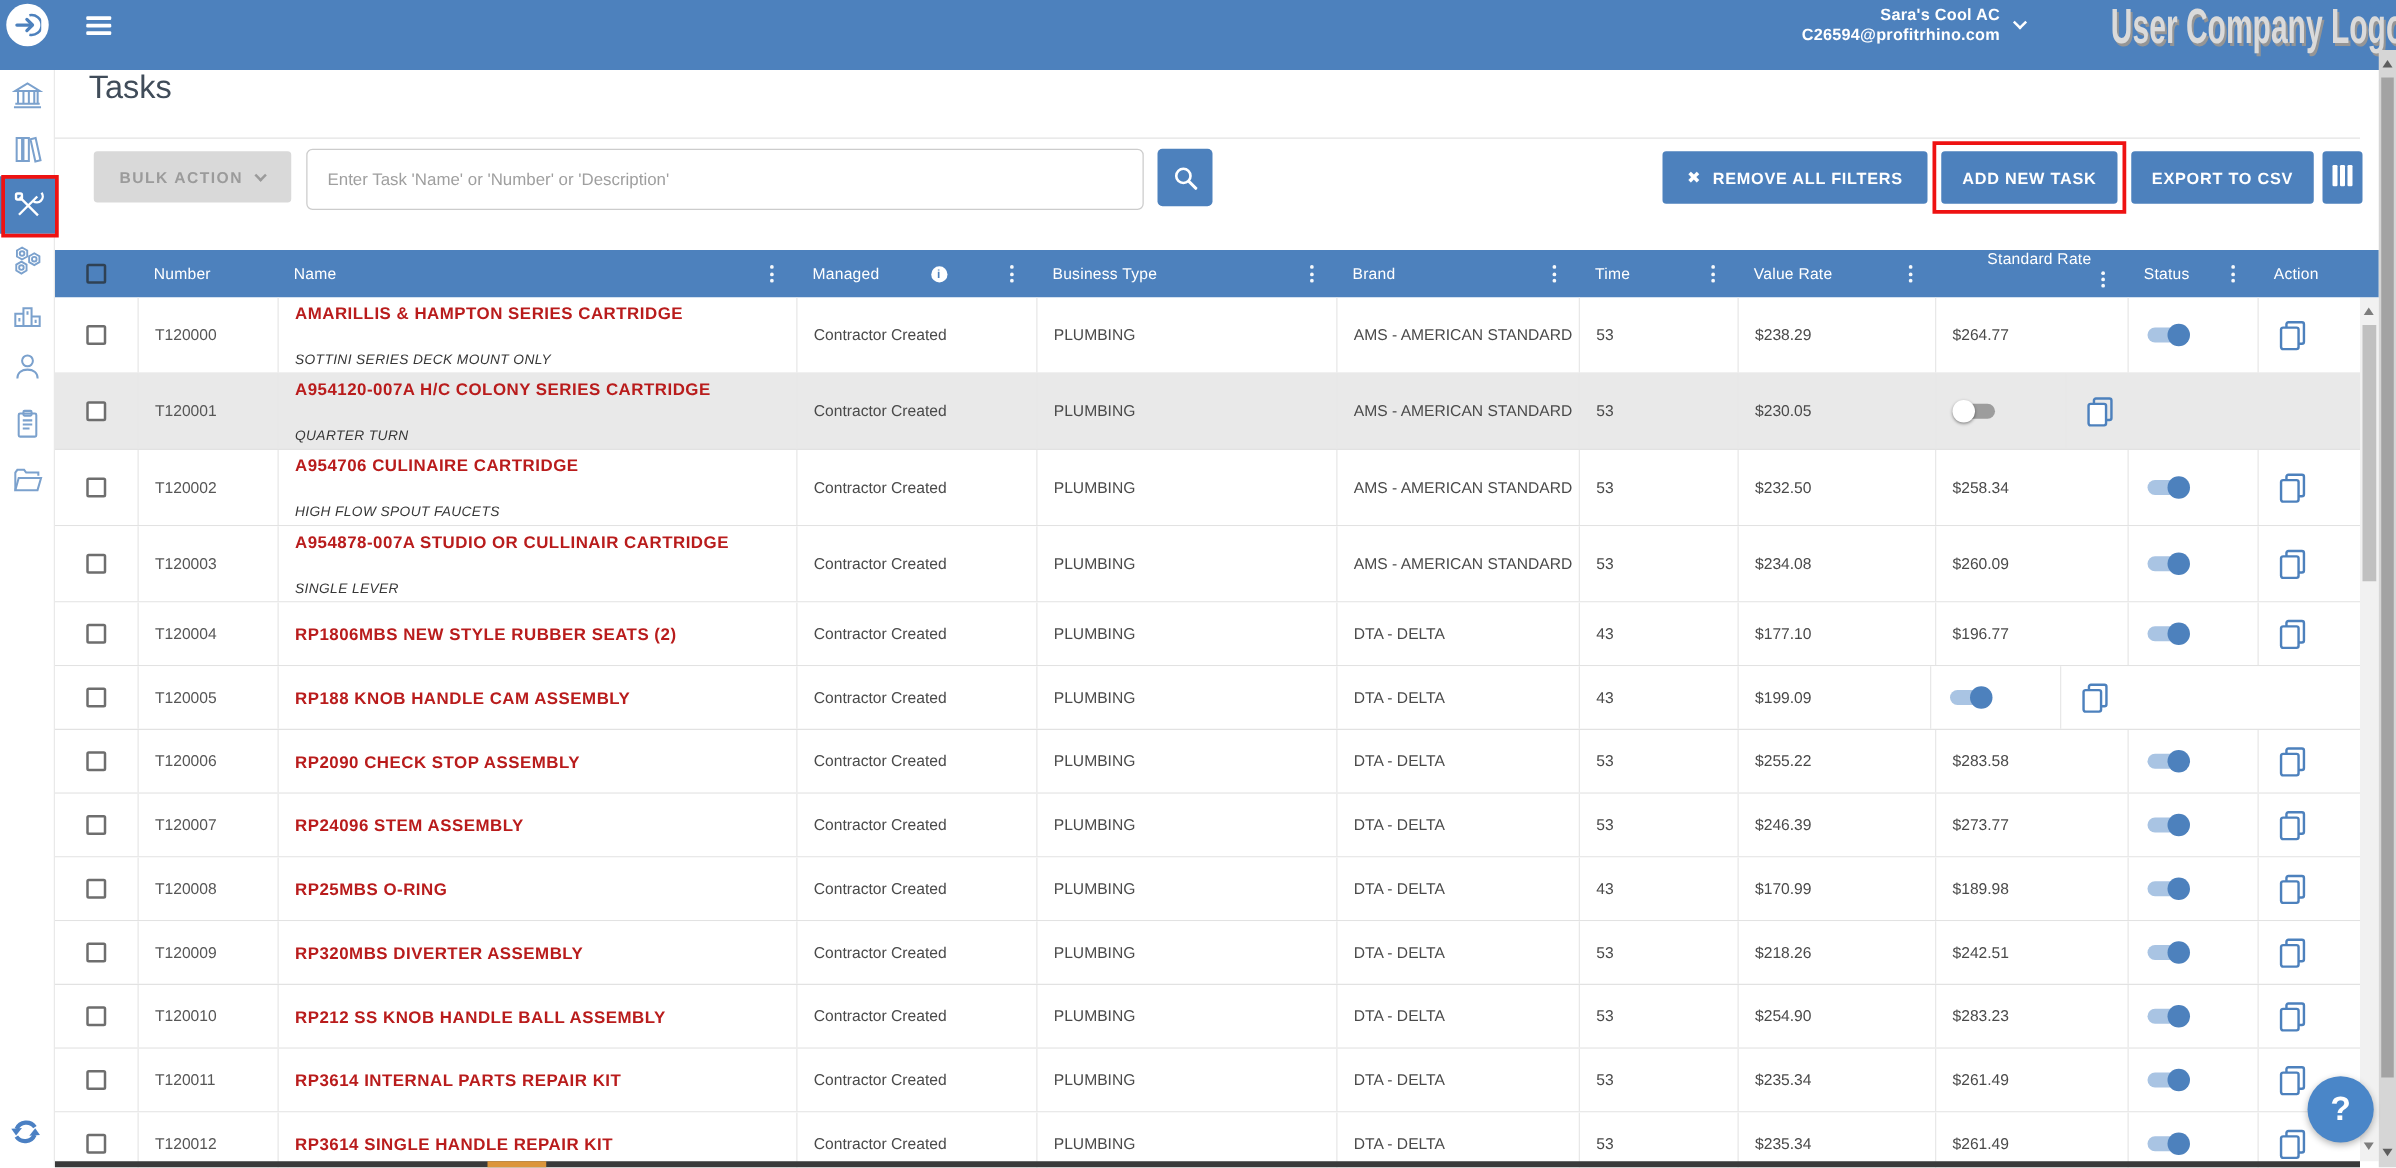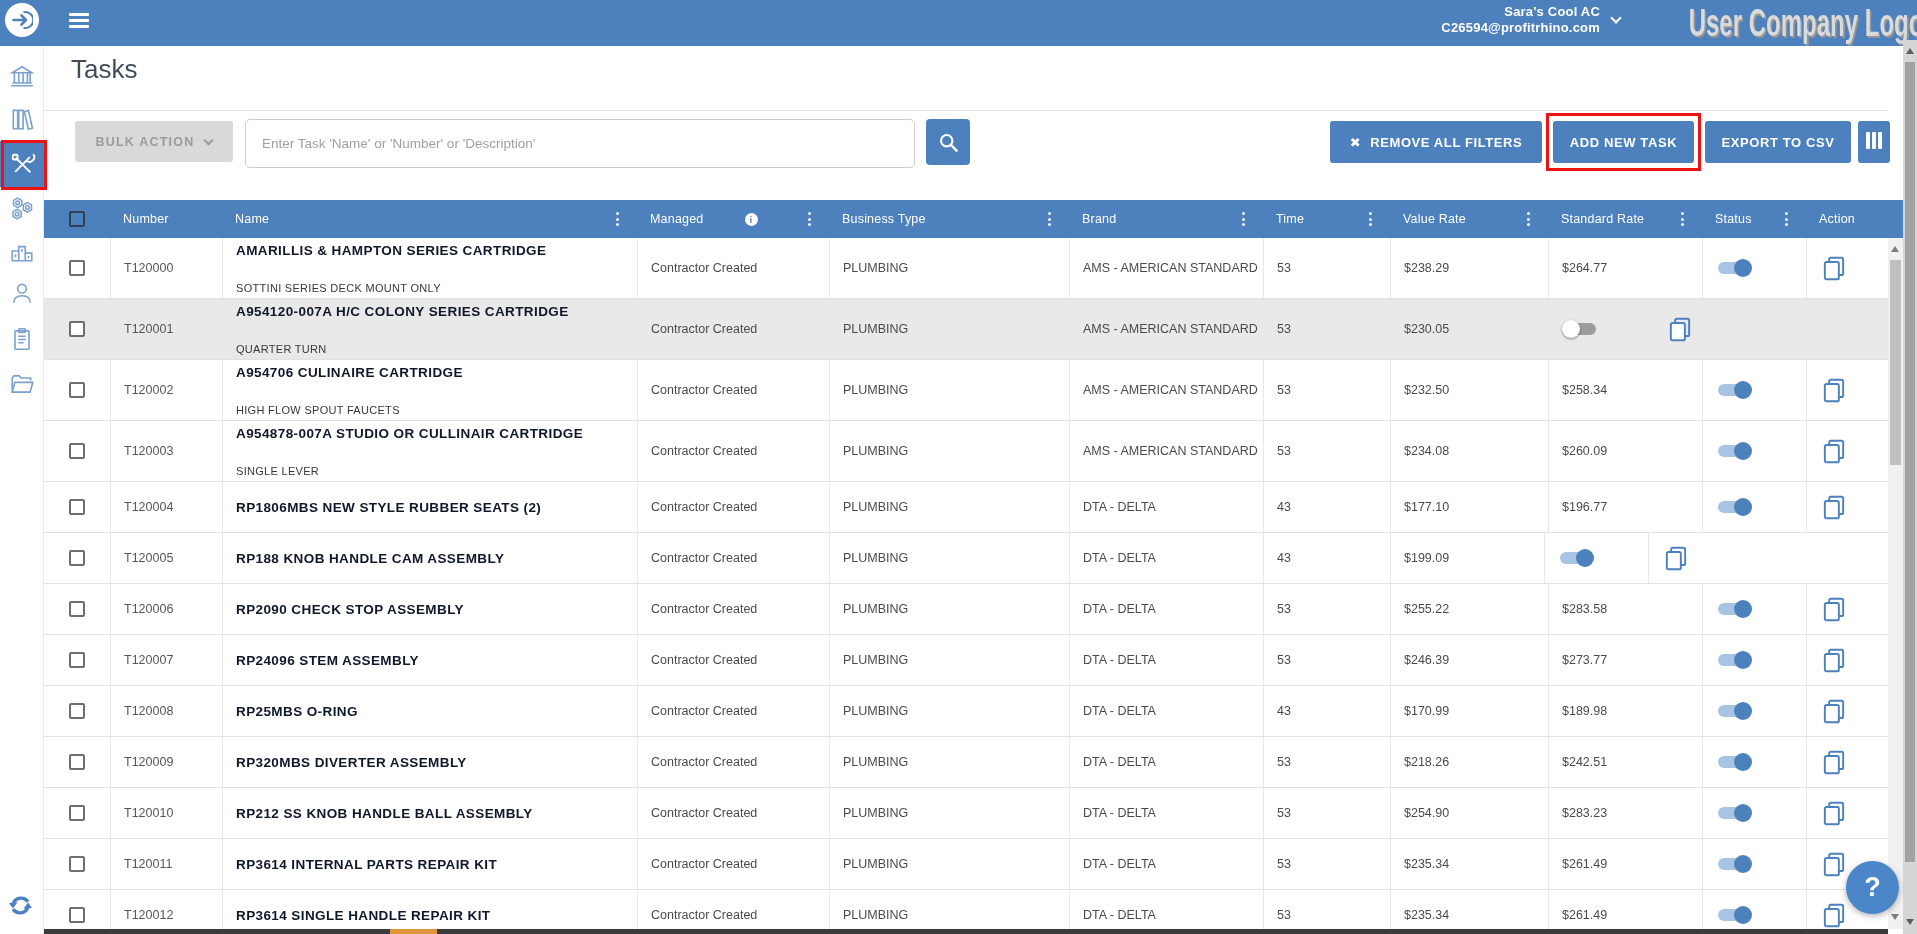--- a/index.html
+++ b/index.html
@@ -2,21 +2,21 @@
 <html><head>
 <meta charset="utf-8">
 <style>
   * { box-sizing: border-box; }
   html,body{margin:0;padding:0;}
   body{
     width:1917px;height:934px;position:relative;overflow:hidden;background:#fff;
     font-family:"Liberation Sans","DejaVu Sans",sans-serif;
   }
   
-  .topbar{position:absolute;left:0;top:0;width:1917px;height:46px;background:#4d81bd;z-index:5;padding-left:24px;}
+  .topbar{position:absolute;left:0;top:0;width:1917px;height:56px;background:#4d81bd;z-index:5;padding-left:24px;}
   .logo-badge{position:absolute;left:5px;top:3px;width:34px;height:34px;border-radius:50%;background:#fff;
     display:flex;align-items:center;justify-content:center;}
   .hamburger{position:absolute;left:69px;top:13px;width:20px;cursor:pointer;}
   .hamburger i{display:block;height:2.6px;background:#fff;border-radius:1px;margin-bottom:3.4px;}
   .user-menu{position:absolute;right:297px;top:4px;display:flex;align-items:center;color:#fff;cursor:pointer;}
   .user-lines{text-align:right;font-weight:bold;font-size:13px;line-height:16px;letter-spacing:.2px;}
   .chevron{width:8px;height:8px;border-right:2.5px solid #fff;border-bottom:2.5px solid #fff;
     transform:rotate(45deg);margin:-4px 0 0 12px;}
   .company-logo{position:absolute;right:-6px;top:0px;font-size:30px;font-weight:bold;color:#dadada;
     text-shadow:2px 2px 0 #959595;transform:scale(.8,1.32);transform-origin:right top;white-space:nowrap;}
@@ -64,34 +64,34 @@
   .hcheckbox{border-color:#2f4154;background:transparent;}
   
   .col-check{width:66px;display:flex;align-items:center;justify-content:center;padding-left:0;}
   .col-number{width:112px;}
   .col-name{width:415px;}
   .col-managed{width:192px;gap:34px;}
   .col-bt{width:240px;gap:36px;}
   .col-brand{width:194px;}
   .col-time{width:127px;}
   .col-value{width:158px;}
-  .col-std{width:154px;}
+  .col-std{width:154px;flex-direction:column;}
   .col-status{width:104px;}
   .col-action{width:82px;}
   
   .tbody{position:absolute;left:0;top:198px;width:1844px;}
   .row{display:flex;height:51px;border-bottom:1px solid #e2e2e2;background:#fff;}
   .row.tall{height:61px;}
   .row.hl{background:#e9e9e9;}
   .cell{display:flex;flex-direction:column;justify-content:center;align-items:flex-start;padding-left:13px;
     border-left:1px solid #e8e8e8;font-size:12.5px;color:#4a4a4a;overflow:hidden;}
   .cell.col-check{border-left:none;flex-direction:row;align-items:center;justify-content:center;padding-left:0;}
   .num-text{color:#565656;}
-  .task-link{color:#0f172a;font-weight:bold;font-size:13.5px;letter-spacing:.4px;cursor:pointer;white-space:nowrap;}
-  .task-desc{font-size:11px;color:#373737;margin-top:24px;letter-spacing:.3px;}
+  .task-link{color:#b91c1c;font-weight:bold;font-size:13.5px;letter-spacing:.4px;cursor:pointer;white-space:nowrap;}
+  .task-desc{font-size:11px;color:#373737;margin-top:24px;letter-spacing:.3px;font-style:italic;}
   
   .toggle{position:relative;width:36px;height:18px;cursor:pointer;flex:0 0 auto;}
   .toggle .track{position:absolute;left:2px;top:3px;width:32px;height:12px;border-radius:7px;}
   .toggle .knob{position:absolute;top:0;width:18px;height:18px;border-radius:50%;}
   .toggle.on .track{background:#a9c4e3;}
   .toggle.on .knob{right:0;background:#4d81bd;}
   .toggle.off .track{background:#9d9d9d;}
   .toggle.off .knob{left:0;background:#fff;box-shadow:0 1px 2.5px rgba(0,0,0,.45);}
   .copy-btn{cursor:pointer;width:28px;height:28px;display:inline-flex;}
   

